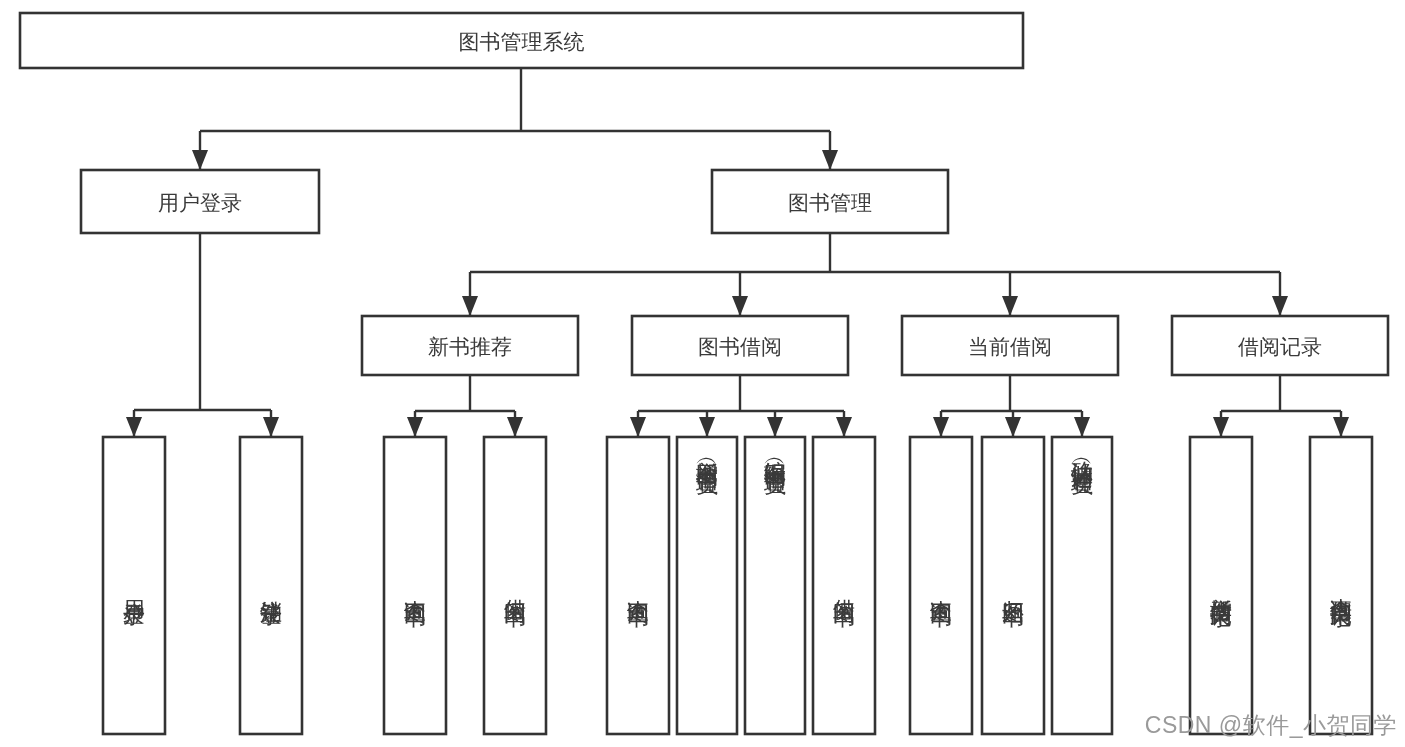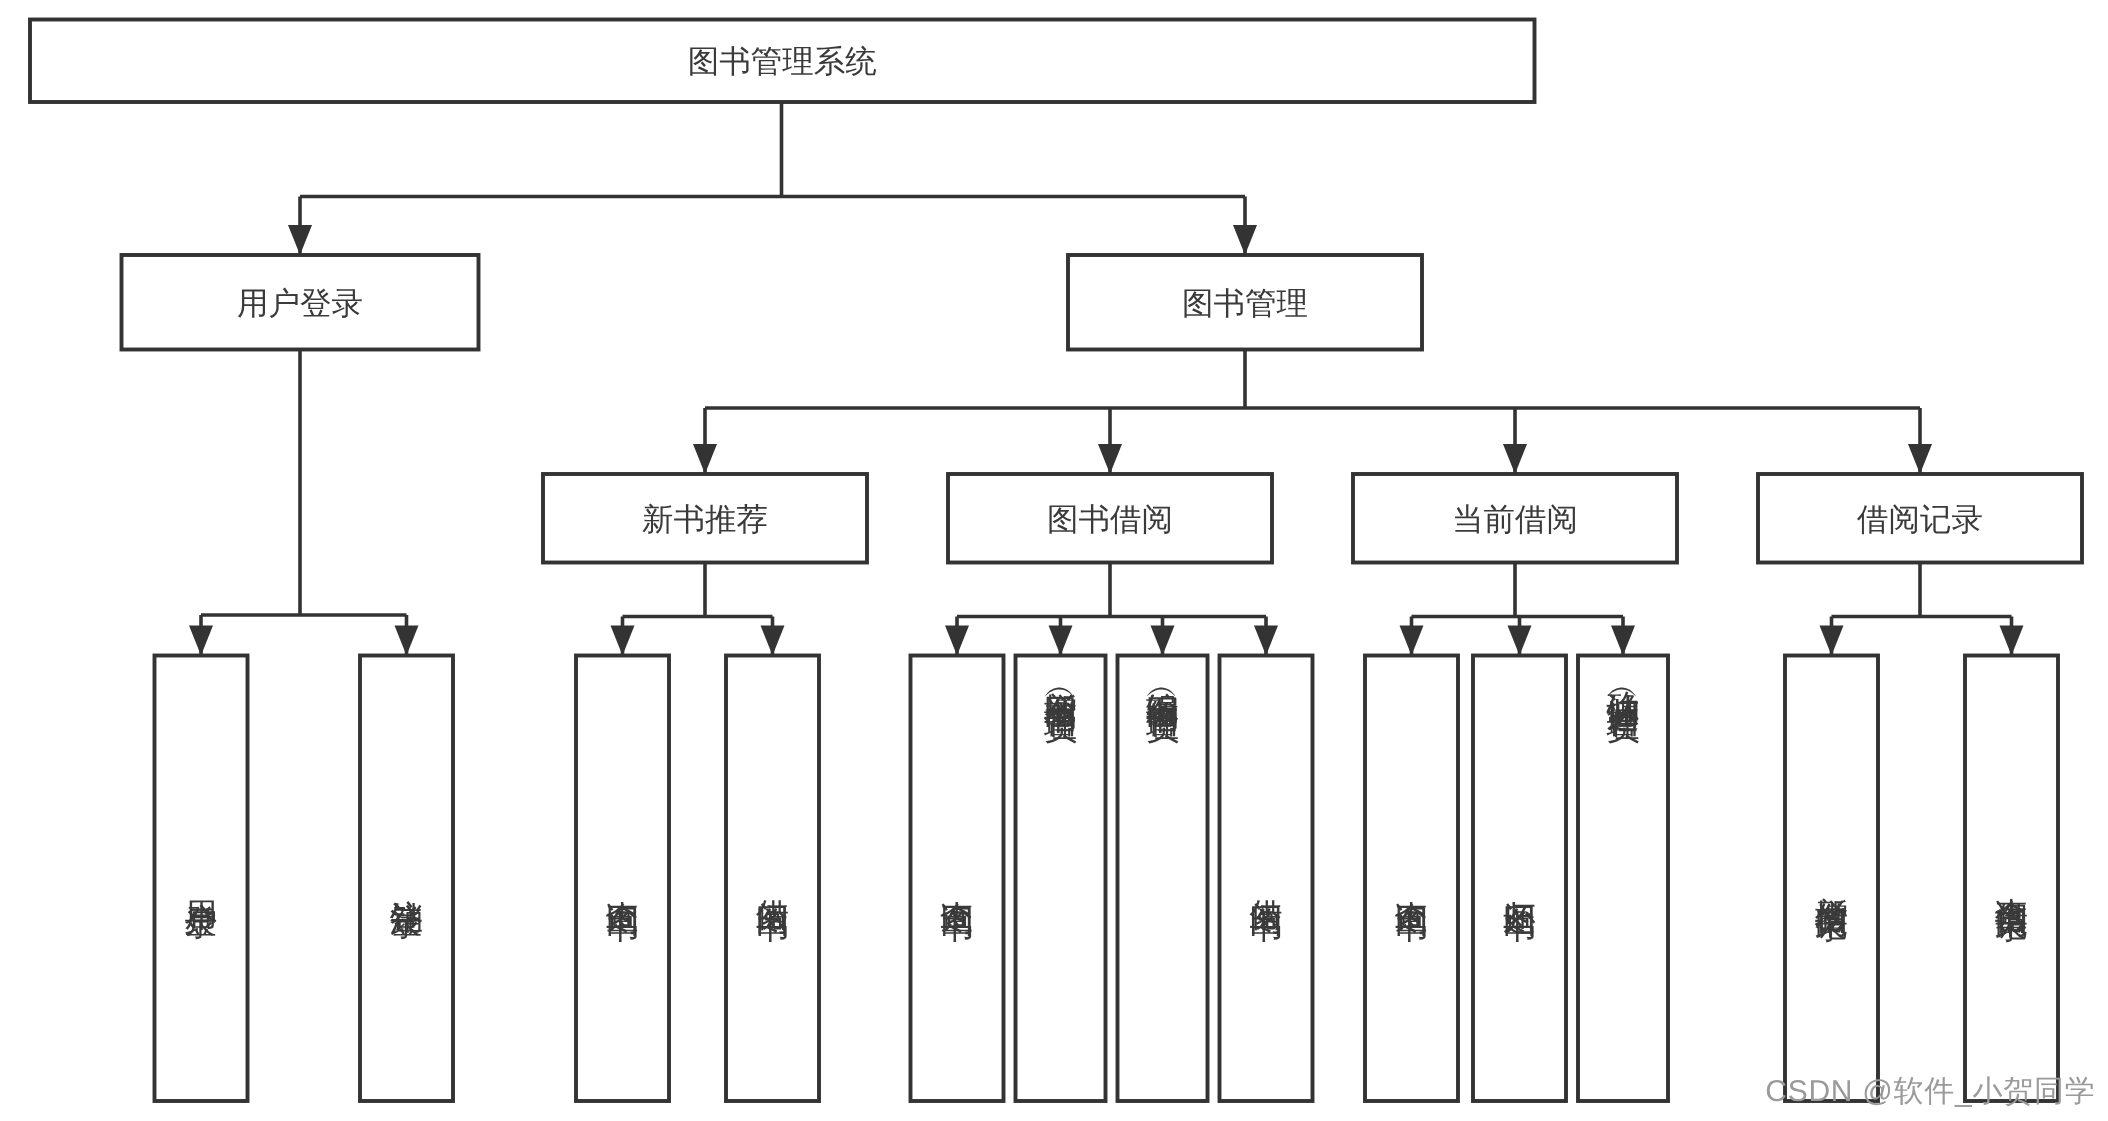--- a/index.html
+++ b/index.html
@@ -66,21 +66,21 @@
   .leaf-label.align-top {
     justify-content: flex-start;
     padding-top: 6px;
     box-sizing: border-box;
   }
   .watermark {
     position: absolute;
     right: 8px;
     bottom: 6px;
     font-family: "Liberation Sans", "DejaVu Sans", sans-serif;
-    font-size: 20px;
+    font-size: 23px;
     color: #9a9a9a;
     white-space: nowrap;
     letter-spacing: 0.5px;
   }
 </style>
 </head>
 <body>
 
 <div id="diagram-root">
 

